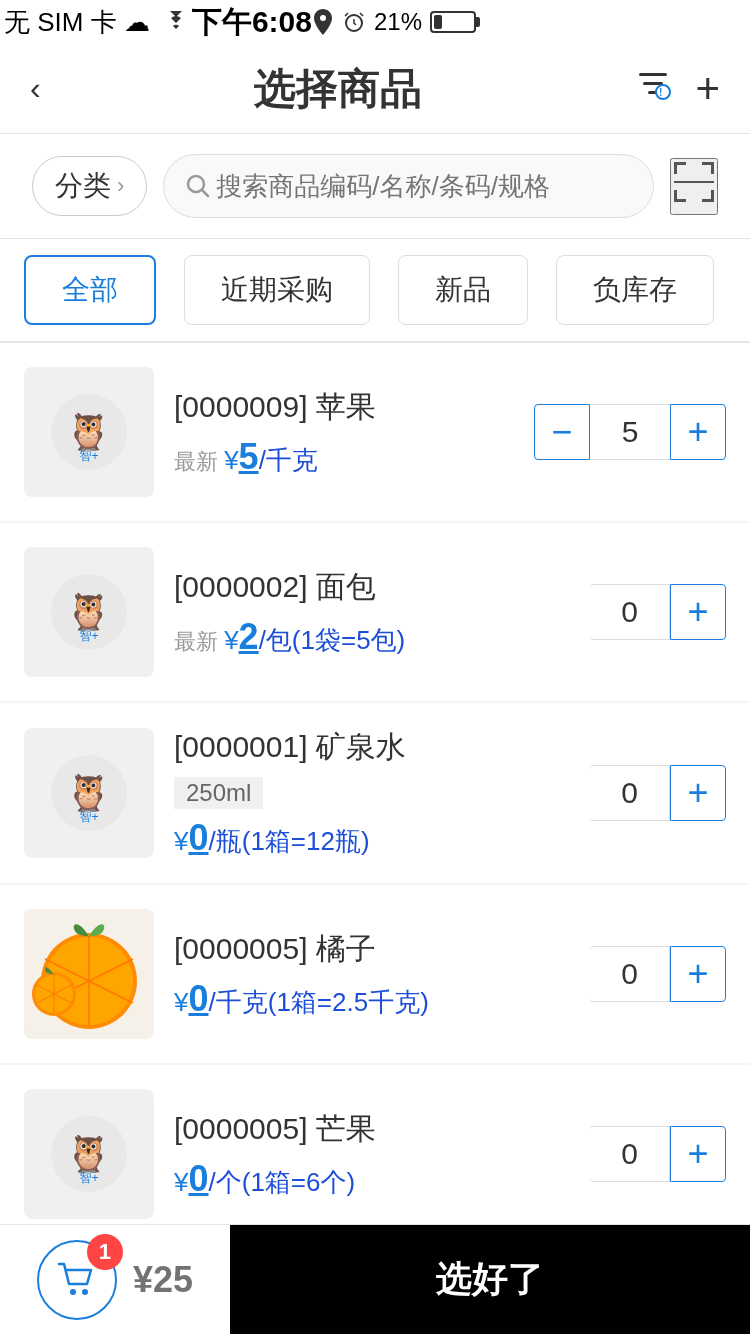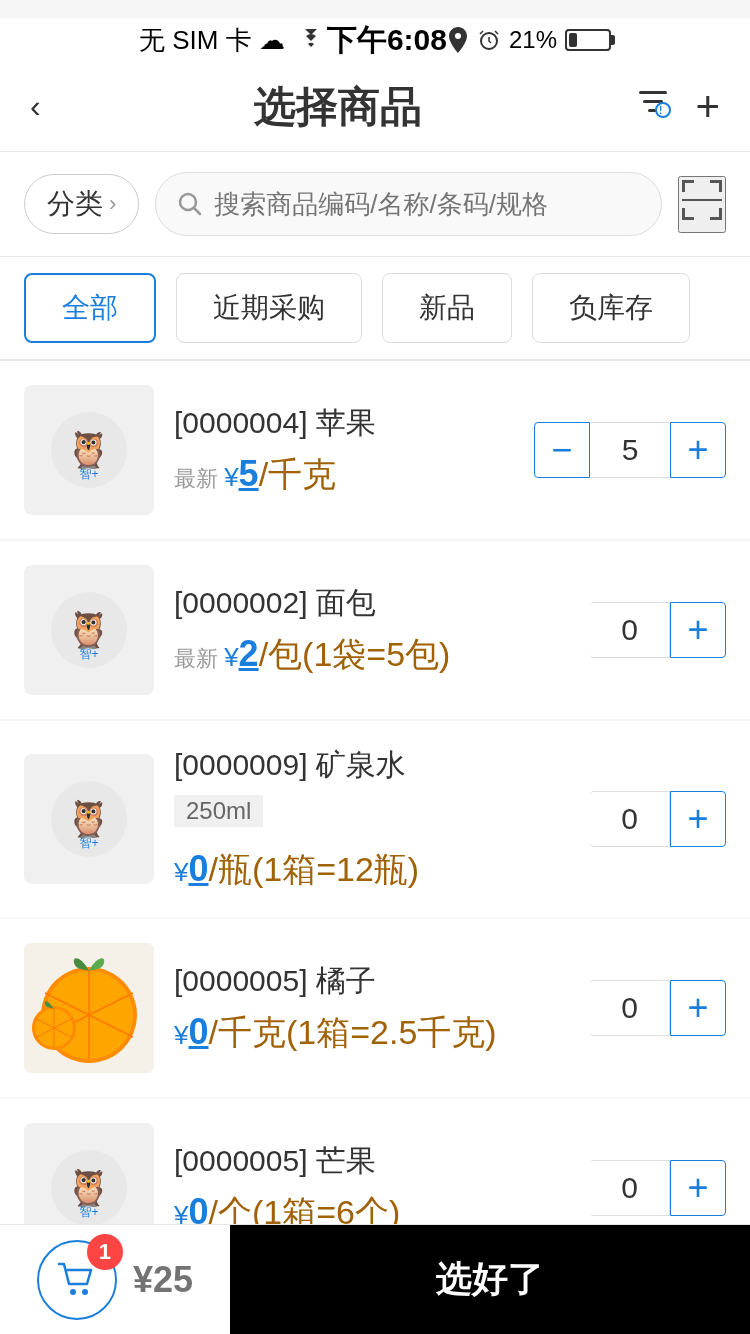--- a/index.html
+++ b/index.html
@@ -5,25 +5,24 @@
   <style>
     * { box-sizing: border-box; margin: 0; padding: 0; }
     body { font-family: -apple-system, 'PingFang SC', 'Helvetica Neue', sans-serif; background: #f5f5f5; width: 750px; min-height: 1334px; overflow-x: hidden; font-size: 28px; }
 
     
     .status-bar {
       background: #fff;
       height: 44px;
       display: flex;
       align-items: center;
-      justify-content: center;
-      padding: 0 20px;
+      justify-content: flex-start;
+      padding: 0 4px;
       font-size: 26px;
       font-weight: 500;
-      margin-top: 18px;
     }
     .status-left { display: flex; align-items: center; gap: 10px; }
     .status-center { font-size: 30px; font-weight: 600; }
     .status-right { display: flex; align-items: center; gap: 8px; font-size: 24px; }
     .battery {
       width: 46px; height: 22px; border: 2px solid #333; border-radius: 4px; position: relative; display: inline-flex; align-items: center; padding: 2px;
     }
     .battery::after { content: ''; position: absolute; right: -6px; top: 50%; transform: translateY(-50%); width: 4px; height: 10px; background: #333; border-radius: 0 2px 2px 0; }
     .battery-fill { width: 21%; height: 100%; background: #333; border-radius: 2px; }
 
@@ -36,21 +35,21 @@
       justify-content: space-between;
       padding: 0 30px;
       border-bottom: 1px solid #e5e5e5;
     }
     .nav-title { font-size: 42px; font-weight: 600; color: #333; }
     .nav-btn { font-size: 32px; color: #333; background: none; border: none; cursor: pointer; }
 
     
     .filter-bar {
       background: #fff;
-      padding: 20px 24px;
+      padding: 20px 32px;
       display: flex;
       align-items: center;
       gap: 16px;
       border-bottom: 1px solid #e5e5e5;
     }
     .category-btn {
       border: 1px solid #ccc;
       border-radius: 30px;
       padding: 10px 22px;
       font-size: 28px;
@@ -63,34 +62,34 @@
       cursor: pointer;
     }
     .search-box {
       flex: 1;
       height: 64px;
       border: 1px solid #ddd;
       border-radius: 32px;
       display: flex;
       align-items: center;
       padding: 0 20px;
-      gap: 10px;
+      gap: 4px;
       background: #f9f9f9;
     }
     .search-box input {
       border: none; background: transparent; font-size: 26px; color: #999; flex: 1; outline: none;
     }
     .scan-btn { font-size: 40px; color: #555; cursor: pointer; }
 
     
     .tabs-bar {
       background: #fff;
       display: flex;
       padding: 16px 24px;
-      gap: 20px;
+      gap: 28px;
       border-bottom: 2px solid #e5e5e5;
     }
     .tab-item {
       padding: 14px 36px;
       border-radius: 8px;
       font-size: 28px;
       border: 1px solid #ddd;
       background: #fff;
       color: #333;
       cursor: pointer;
@@ -118,24 +117,24 @@
       background: #f0f0f0;
       border-radius: 8px;
       display: flex;
       align-items: center;
       justify-content: center;
       overflow: hidden;
     }
     .product-img svg { width: 80px; height: 80px; }
     .product-info { flex: 1; min-width: 0; }
     .product-name { font-size: 30px; color: #333; font-weight: 500; margin-bottom: 8px; }
-    .product-spec { font-size: 24px; color: #666; background: #f0f0f0; display: inline-block; padding: 2px 12px; border-radius: 0; margin-bottom: 20px; }
+    .product-spec { font-size: 24px; color: #666; background: #f0f0f0; display: inline-block; padding: 2px 12px; border-radius: 0; margin-bottom: 8px; }
     .product-price { font-size: 26px; color: #333; }
     .price-highlight { color: #1a7edc; font-size: 36px; font-weight: 700; text-decoration: underline; }
-    .price-unit { font-size: 34px; color: #a16207; }
+    .price-unit { font-size: 26px; color: #1d4ed8; }
     .price-label { font-size: 22px; color: #999; }
     .price-yen { font-size: 26px; color: #1a7edc; }
 
     
     .qty-control {
       display: flex;
       align-items: center;
       gap: 0;
       flex-shrink: 0;
     }
@@ -332,21 +331,21 @@
 
   <div class="product-item">
     <div class="product-img">
       <svg width="80" height="80" viewBox="0 0 80 80">
         <circle cx="40" cy="40" r="38" fill="#e8e8e8"></circle>
         <text x="40" y="52" text-anchor="middle" font-size="36" fill="#aaa">🦉</text>
         <text x="40" y="68" text-anchor="middle" font-size="12" fill="#1a7edc">智+</text>
       </svg>
     </div>
     <div class="product-info">
-      <div class="product-name">[0000004] 苹果</div>
+      <div class="product-name">[0000009] 苹果</div>
       <div class="product-price">
         <span class="price-label">最新 </span>
         <span class="price-yen">¥</span><span class="price-highlight">5</span><span class="price-unit">/千克</span>
       </div>
     </div>
     <div class="qty-control">
       <button class="qty-btn minus">−</button>
       <input class="qty-input" type="text" value="5" style="">
       <button class="qty-btn plus">+</button>
     </div>
@@ -375,21 +374,21 @@
 
   <div class="product-item">
     <div class="product-img">
       <svg width="80" height="80" viewBox="0 0 80 80">
         <circle cx="40" cy="40" r="38" fill="#e8e8e8"></circle>
         <text x="40" y="52" text-anchor="middle" font-size="36" fill="#aaa">🦉</text>
         <text x="40" y="68" text-anchor="middle" font-size="12" fill="#1a7edc">智+</text>
       </svg>
     </div>
     <div class="product-info">
-      <div class="product-name">[0000009] 矿泉水</div>
+      <div class="product-name">[0000001] 矿泉水</div>
       <div class="product-spec">250ml</div>
       <div class="product-price">
         <span class="price-yen" style="color:#1a7edc;">¥</span><span class="price-highlight">0</span><span class="price-unit">/瓶(1箱=12瓶)</span>
       </div>
     </div>
     <div class="qty-control">
       <input class="qty-input" type="text" value="0" style="border-radius: 4px 0px 0px 4px; border-right: 1px solid rgb(221, 221, 221);">
       <button class="qty-btn plus">+</button>
     </div>
   </div>

